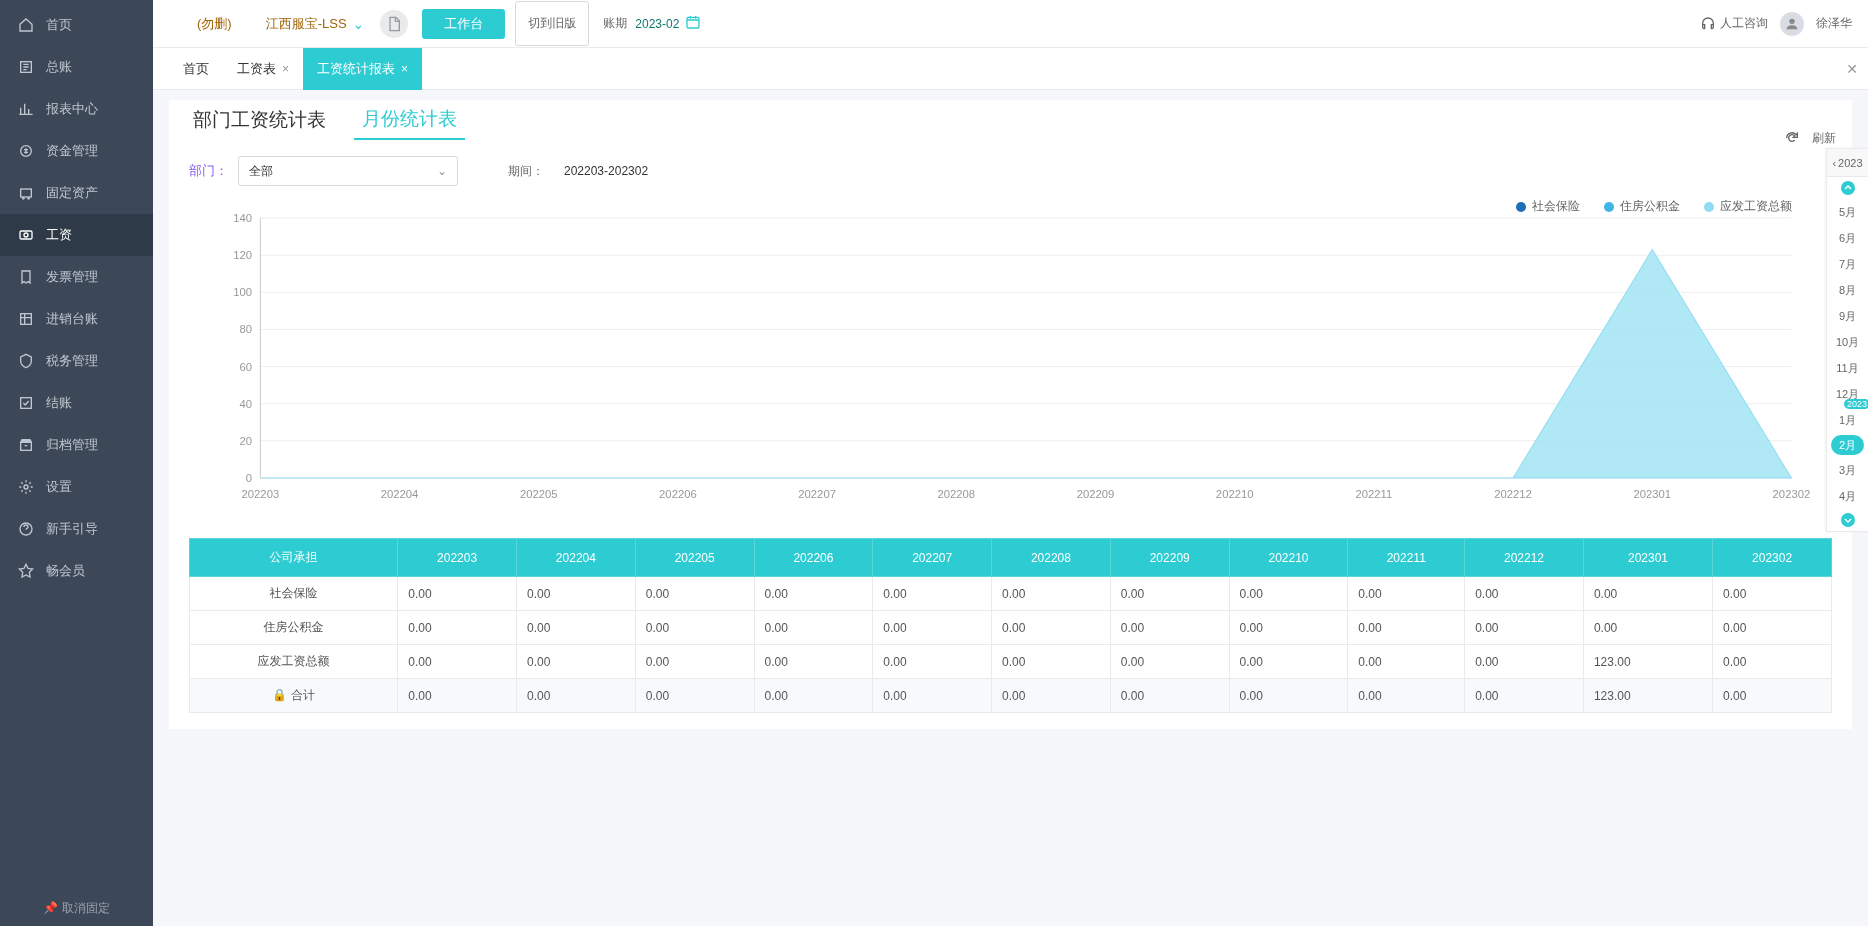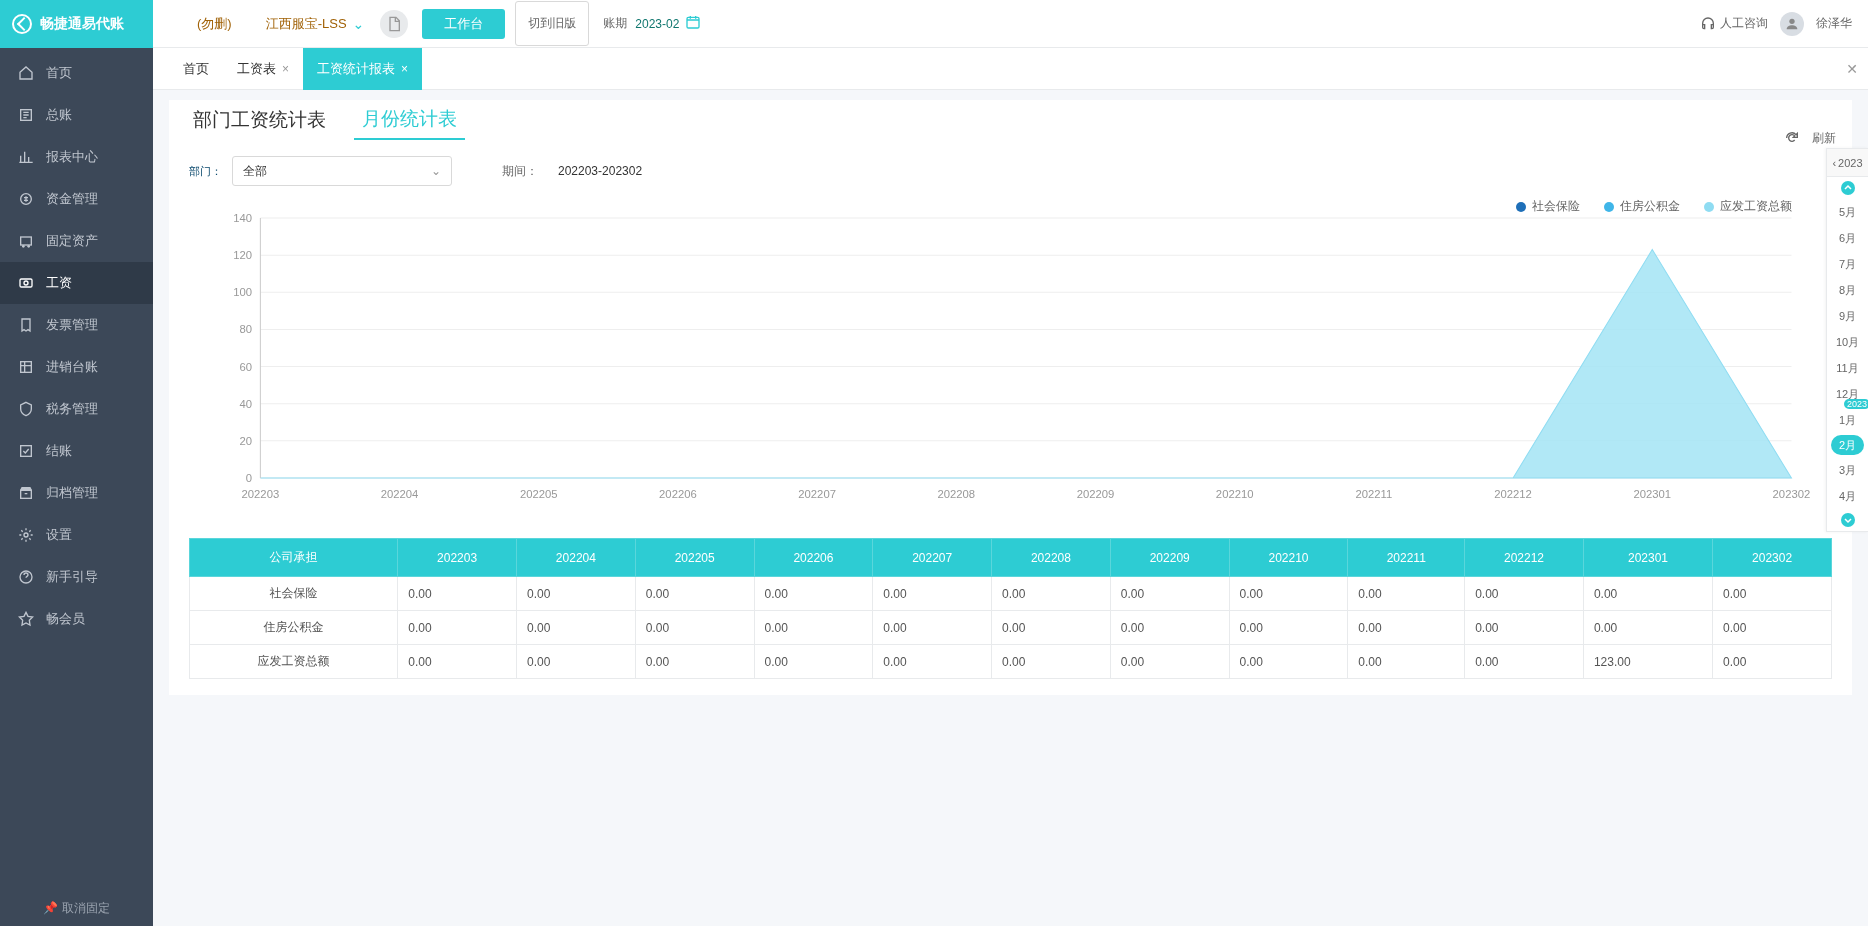--- a/index.html
+++ b/index.html
@@ -45,21 +45,21 @@
 
 
 .subtabs { background: #fff; margin: 10px 16px 0 16px; padding: 0 16px; display: flex; align-items: center; height: 40px; position: relative; }
 .subtab { padding: 0 8px; height: 40px; display: flex; align-items: center; font-size: 19px; color: #333; cursor: pointer; margin-right: 20px; }
 .subtab.active { color: #2dccd3; border-bottom: 2px solid #2dccd3; }
 .refresh { position: absolute; right: 16px; color: #666; font-size: 12px; cursor: pointer; display: flex; align-items: center; gap: 12px; margin-top: 36px; }
 
 
 .content-card { background: #fff; margin: 0 16px 16px 16px; padding: 16px 20px; }
 .filter-row { display: flex; align-items: center; gap: 10px; margin-bottom: 12px; }
-.filter-label { color: #0c4a6e; font-size: 11px; }
+.filter-label { color: #8b5cf6; font-size: 13px; }
 .select-box { border: 1px solid #d9d9d9; border-radius: 3px; height: 30px; width: 220px; display: flex; align-items: center; justify-content: space-between; padding: 0 10px; cursor: pointer; }
 .select-box .chev { color: #999; }
 .period-range-label { margin-left: 40px; color: #666; }
 .period-range-val { margin-left: 10px; color: #333; }
 
 
 .chart-wrap { height: 320px; position: relative; margin: 0 20px 20px 20px; }
 .legend { position: absolute; top: 0; right: 20px; display: flex; gap: 24px; font-size: 12px; color: #666; }
 .legend-item { display: flex; align-items: center; gap: 6px; }
 .legend-dot { width: 10px; height: 10px; border-radius: 50%; }
@@ -86,24 +86,20 @@
 .year-badge { position: absolute; right: -2px; top: -8px; background: #2dccd3; color: #fff; font-size: 9px; padding: 0 3px; border-radius: 6px; }
 
 svg.icon { width: 16px; height: 16px; fill: currentColor; }
 </style>
 </head>
 <body>
 
 <div class="app">
 
   <div class="sidebar">
-    <div class="logo">
-      <span class="logo-icon"></span>
-      <span>畅捷通易代账</span>
-    </div>
     <div class="nav" id="nav">
         <div class="nav-item">
           <span class="nav-icon"><svg class="icon" viewBox="0 0 24 24">
               <path d="M3 11l9-8 9 8v10H3z" fill="none" stroke="currentColor" stroke-width="2"></path>
             </svg></span>
           <span>首页</span>
         </div>
         <div class="nav-item">
           <span class="nav-icon"><svg class="icon" viewBox="0 0 24 24">
               <rect x="4" y="4" width="16" height="16" fill="none" stroke="currentColor" stroke-width="2"></rect>
@@ -381,20 +377,35 @@
               <td>0.00</td>
               <td>0.00</td>
               <td>0.00</td>
               <td>0.00</td>
               <td>0.00</td>
               <td>0.00</td>
               <td>0.00</td>
               <td>123.00</td>
               <td>0.00</td>
             </tr>
+            <tr class="total-row">
+              <td class="label-cell"><span class="lock-icon">🔒</span>合计</td>
+              <td>0.00</td>
+              <td>0.00</td>
+              <td>0.00</td>
+              <td>0.00</td>
+              <td>0.00</td>
+              <td>0.00</td>
+              <td>0.00</td>
+              <td>0.00</td>
+              <td>0.00</td>
+              <td>0.00</td>
+              <td>123.00</td>
+              <td>0.00</td>
+            </tr>
           </tbody>
         </table>
     </div>
 
     <div class="month-rail">
       <div class="year-tab">
         <span style="margin-right:2px;">‹</span>
         <span>2023</span>
       </div>
       <div class="rail-arrow">

